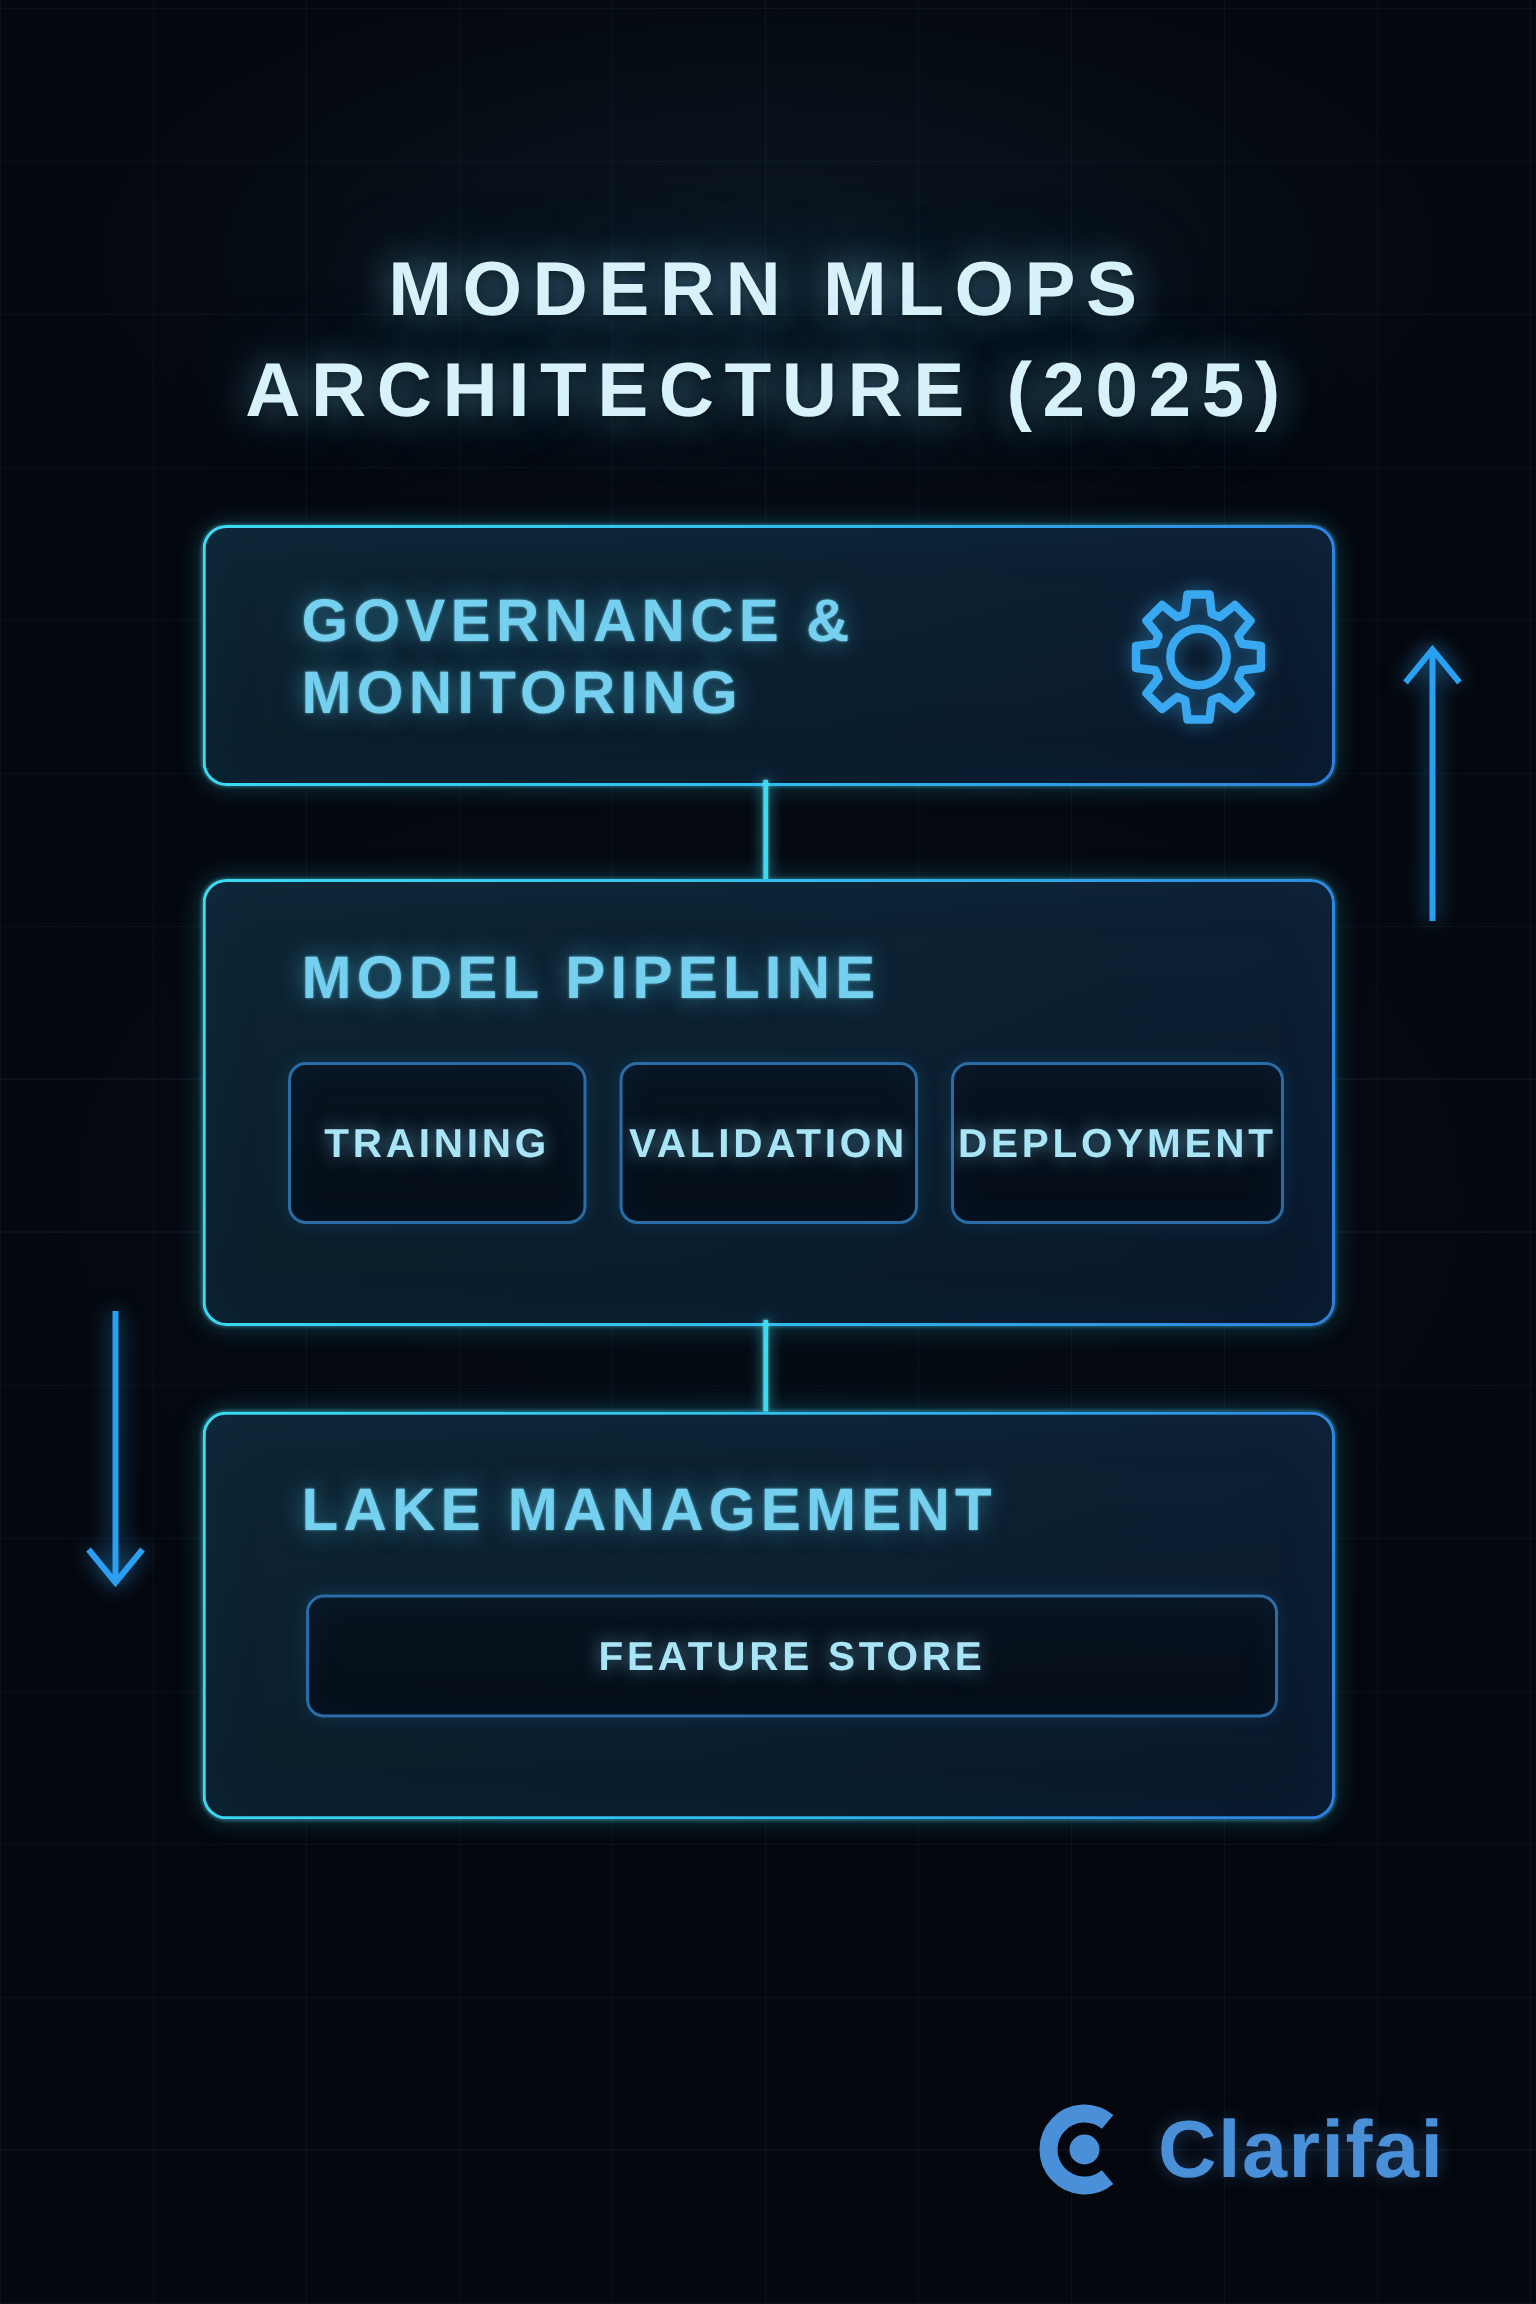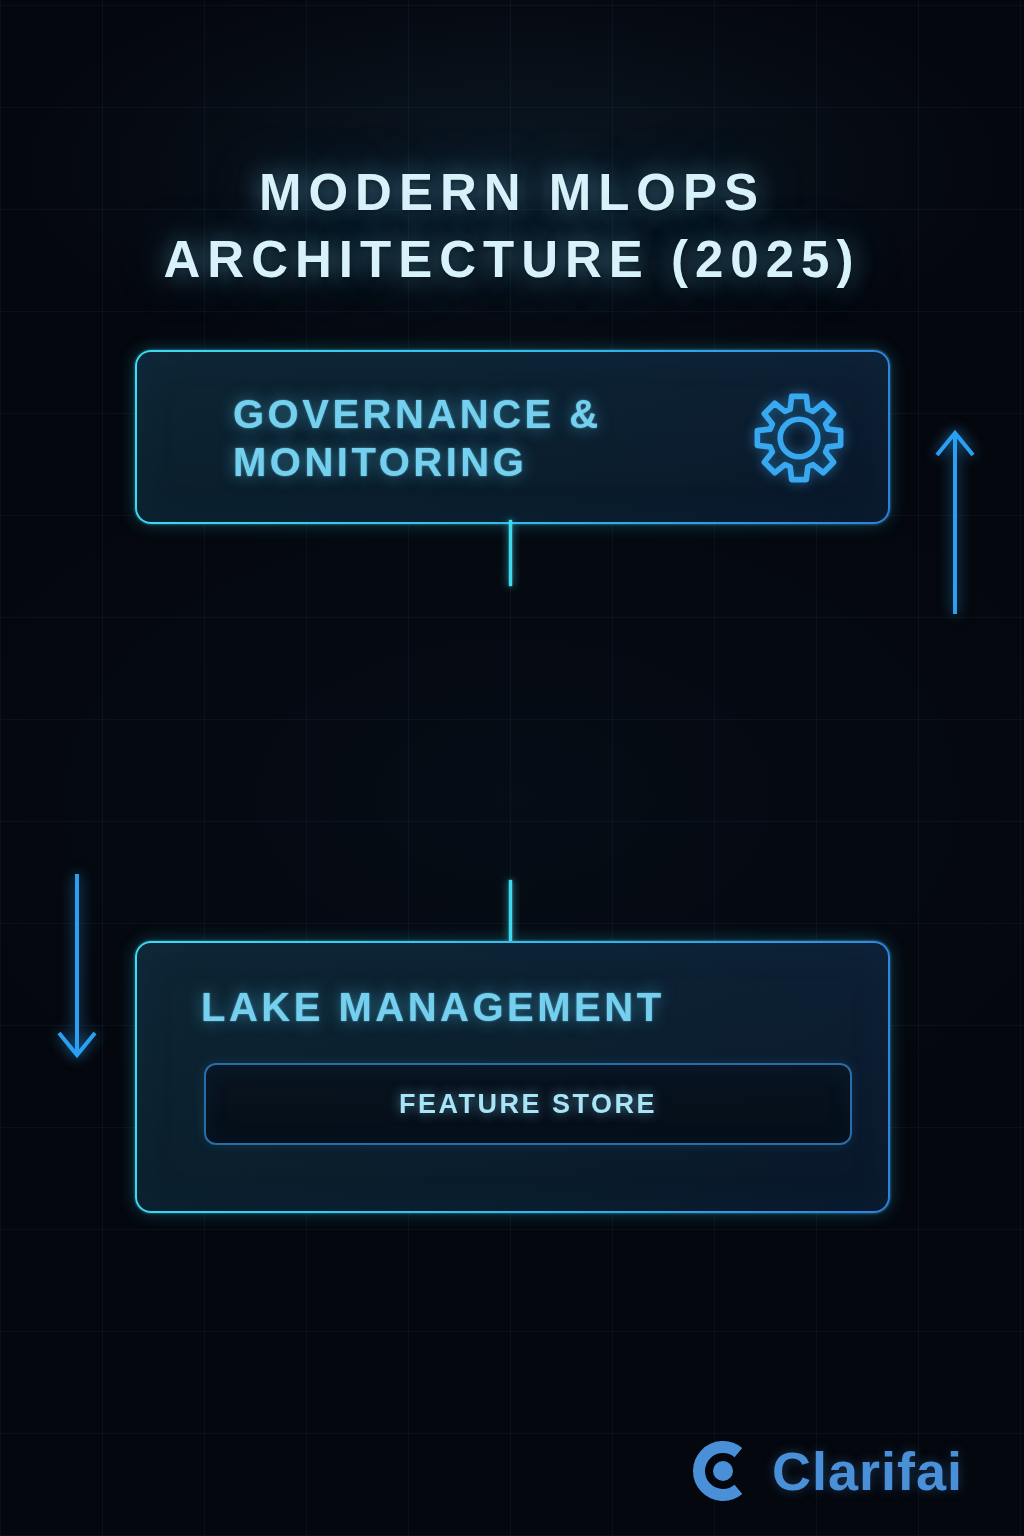--- a/index.html
+++ b/index.html
@@ -59,21 +59,21 @@
     left: 64px;
     margin: 0;
     font-size: 40px;
     font-weight: 700;
     letter-spacing: 3.5px;
     line-height: 48px;
     color: #74d0ee;
     text-shadow: 0 0 16px rgba(80,200,240,0.5), 0 0 2px rgba(140,230,255,0.6);
     white-space: nowrap;
   }
-  .panel-governance .panel-heading { top: 38px; margin-left: 32px; }
+  .panel-governance .panel-heading { top: 38px; }
   .panel-pipeline   .panel-heading { top: 40px; }
   .panel-data       .panel-heading { top: 40px; }
 
   .gear {
     position: absolute;
     right: 42px;
     top: 39px;
     width: 94px;
     height: 94px;
     filter: drop-shadow(0 0 6px rgba(56,170,240,0.55));
@@ -124,21 +124,20 @@
   .arrow-down { left: 50px;  top: 870px; }
 
   .brand {
     position: absolute;
     left: 688px;
     top: 1396px;
     height: 74px;
     display: flex;
     align-items: center;
     gap: 14px;
-    margin-top: 38px;
   }
   .brand-icon { width: 70px; height: 70px; }
   .brand-word {
     font-size: 54px;
     font-weight: 700;
     letter-spacing: 1px;
     color: #4a90d9;
     text-shadow: 0 0 12px rgba(74,144,217,0.35);
   }
 </style>
@@ -165,20 +164,34 @@
                L19.4 59.4 L5.7 57.8 L5.7 42.2 L19.4 40.6
                L21.7 35.0 L13.1 24.2 L24.2 13.1 L35.0 21.7
                L40.6 19.4 L42.2 5.7 L57.8 5.7 L59.4 19.4
                L65.0 21.7 L75.8 13.1 L86.9 24.2 L78.3 35.0 Z"></path>
       <circle cx="50" cy="50" r="20"></circle>
     </svg>
   </section>
 
   <div class="connector connector-1"></div>
 
+  <section class="panel panel-pipeline">
+    <div class="panel-heading">MODEL PIPELINE</div>
+    <div class="chip-row row-pipeline">
+      <div class="chip">
+        <span>TRAINING</span>
+      </div>
+      <div class="chip">
+        <span>VALIDATION</span>
+      </div>
+      <div class="chip">
+        <span>DEPLOYMENT</span>
+      </div>
+    </div>
+  </section>
 
   <div class="connector connector-2"></div>
 
   <section class="panel panel-data">
     <div class="panel-heading">LAKE MANAGEMENT</div>
     <div class="chip-row row-data">
       <div class="chip">
         <span>FEATURE STORE</span>
       </div>
     </div>

